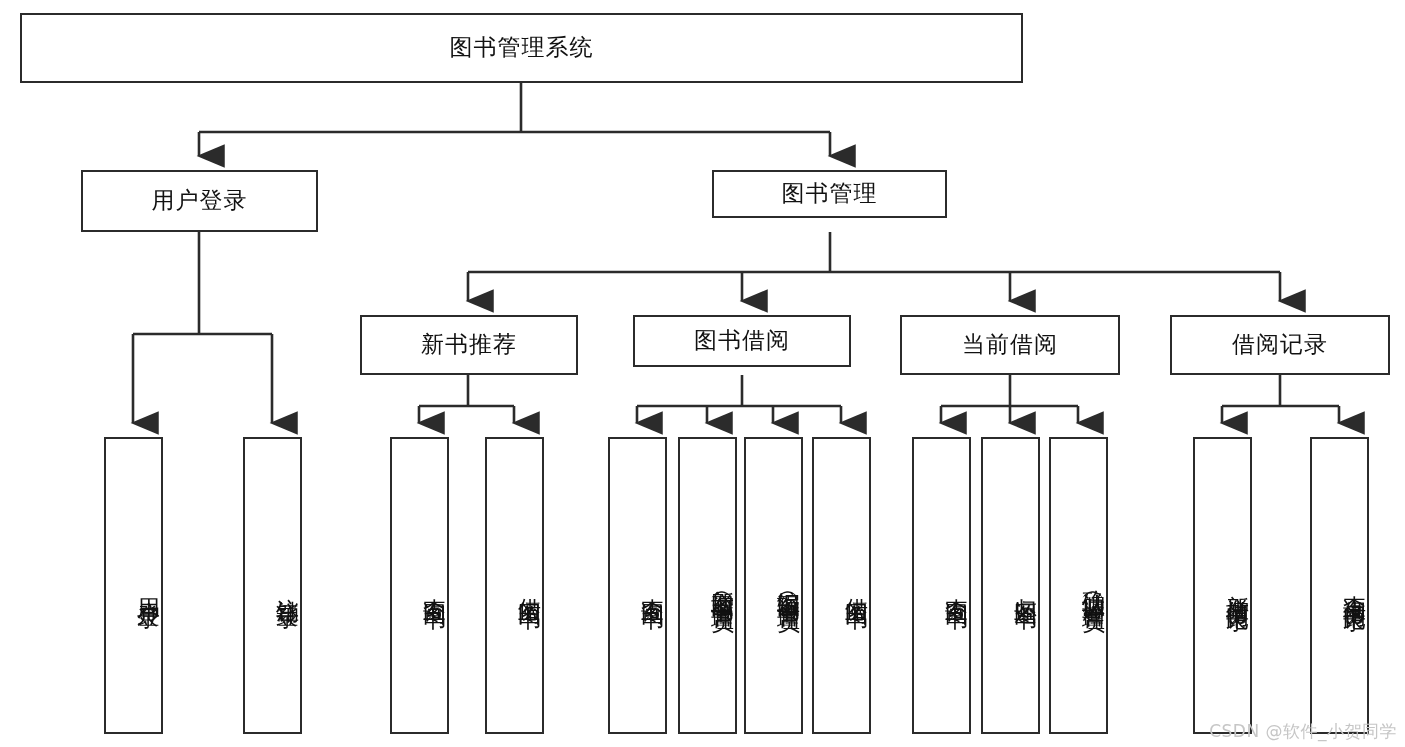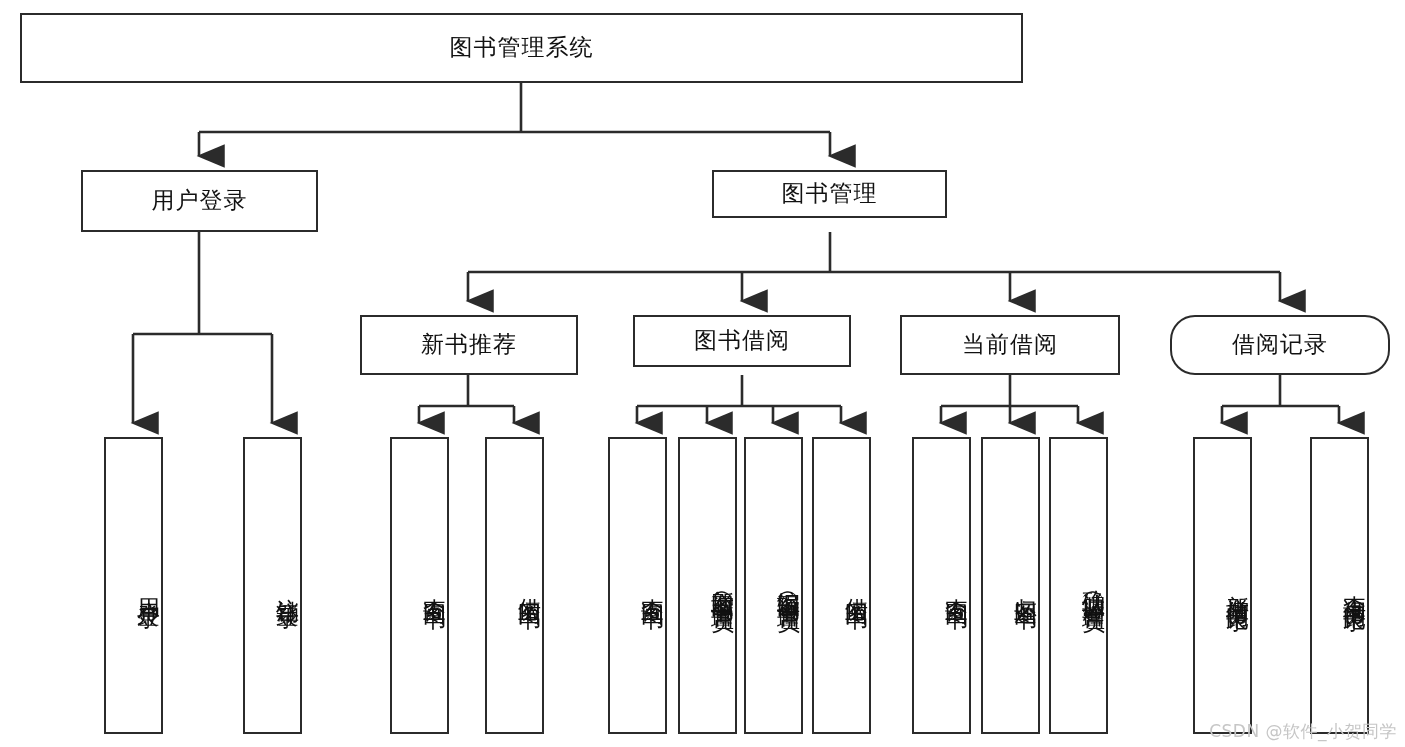--- a/index.html
+++ b/index.html
@@ -144,21 +144,21 @@
   </div>
 
   <div class="node h" style="left:633px; top:315px; width:218px; height:52px;">
     <span class="htext">图书借阅</span>
   </div>
 
   <div class="node h" style="left:900px; top:315px; width:220px; height:60px;">
     <span class="htext">当前借阅</span>
   </div>
 
-  <div class="node h" style="left:1170px; top:315px; width:220px; height:60px;border-radius:25px;">
+  <div class="node h" style="left:1170px; top:315px; width:220px; height:60px;">
     <span class="htext">借阅记录</span>
   </div>
 
   <div class="node v" style="left:104px; top:437px; width:59px; height:297px;">
     <span class="vtext">用户登录</span>
   </div>
 
   <div class="node v" style="left:243px; top:437px; width:59px; height:297px;">
     <span class="vtext">注销登录</span>
   </div>

